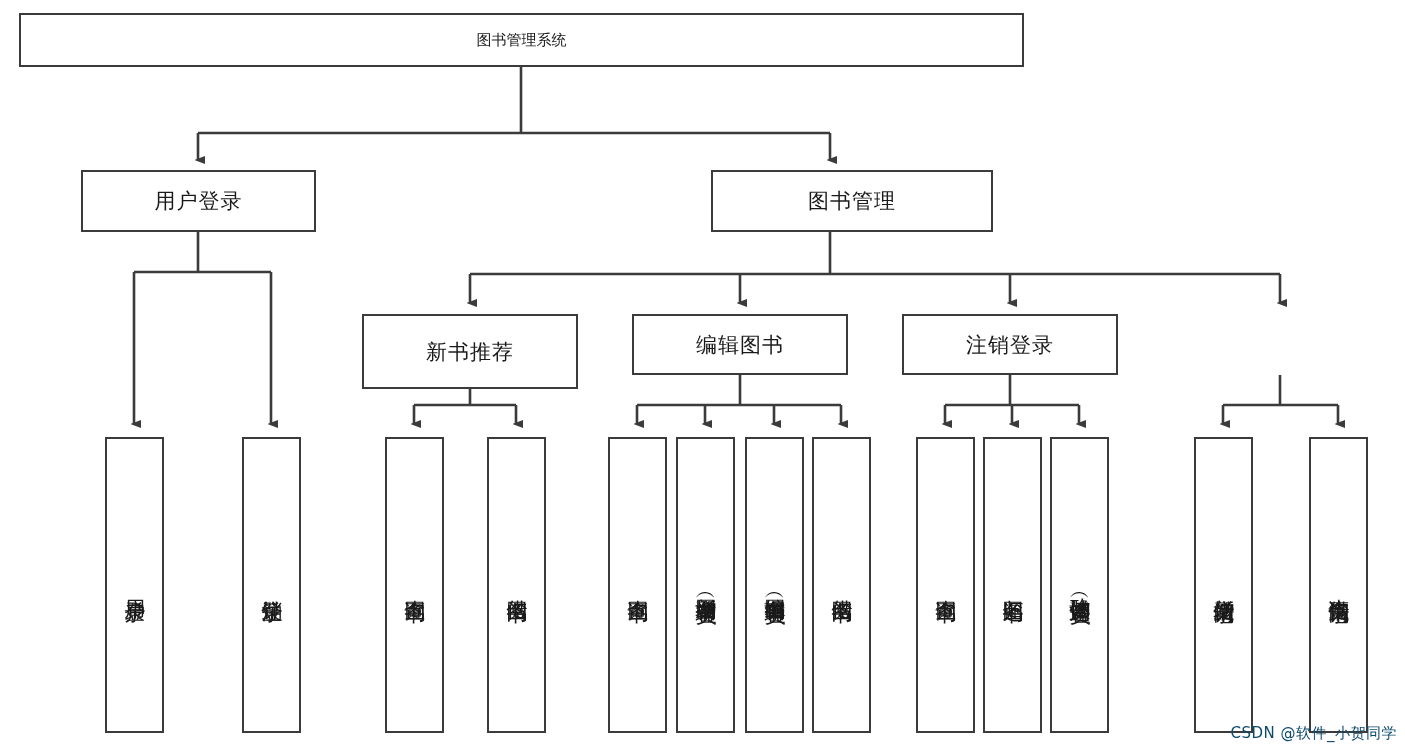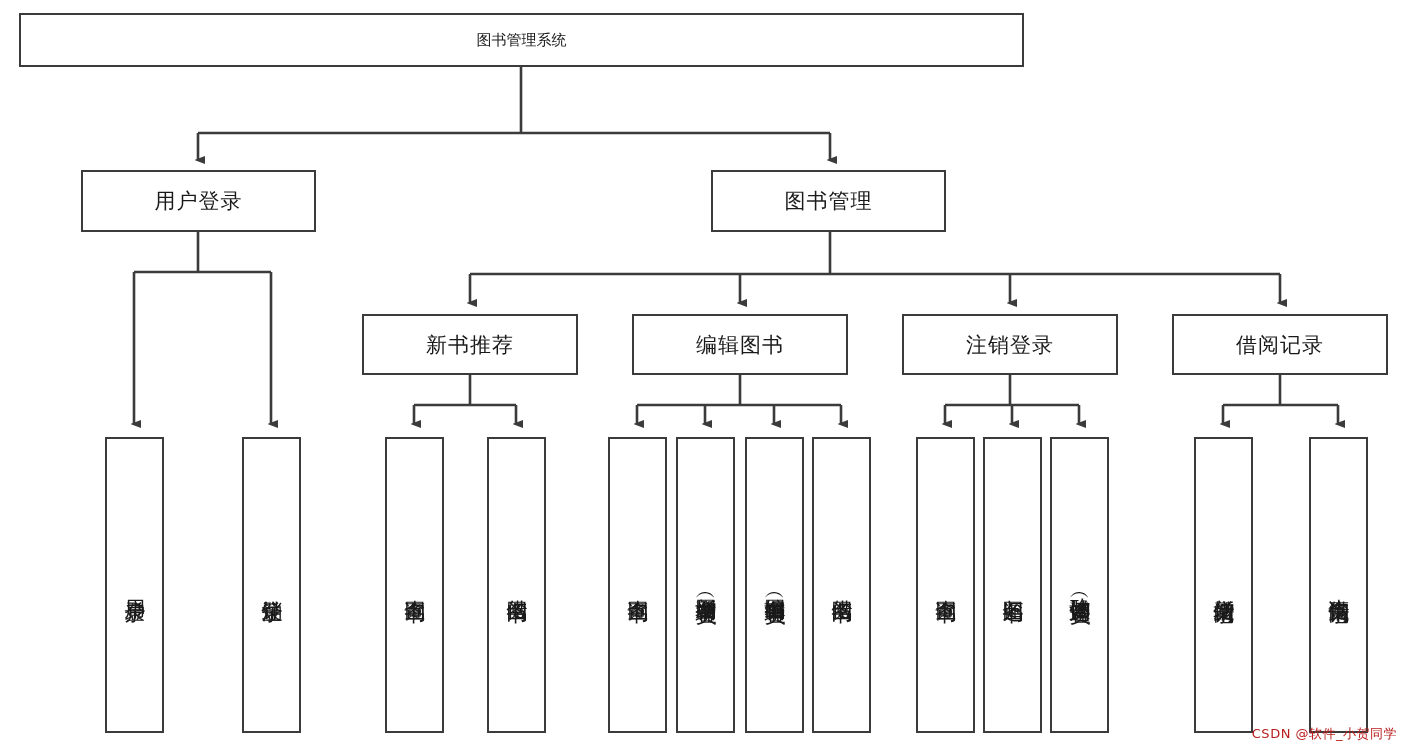--- a/index.html
+++ b/index.html
@@ -12,22 +12,22 @@
         border:2.5px solid #3b3b3b;display:flex;align-items:center;
         justify-content:center;color:#1a1a1a;}
   .node.h{font-size:21px;letter-spacing:1px;}
   .node.root{font-size:15px;}
   .leaf{position:absolute;box-sizing:border-box;background:#ffffff;
         border:2.5px solid #3b3b3b;display:flex;align-items:center;
         justify-content:center;}
   .leaf .vtext{writing-mode:vertical-rl;text-orientation:upright;
         font-size:21px;line-height:1.18;color:#1a1a1a;letter-spacing:1px;
         white-space:nowrap;}
-  .watermark{position:absolute;right:8px;bottom:4px;color:#b91c1c;
-        font-size:13px;letter-spacing:.5px;white-space:nowrap;}
+  .watermark{position:absolute;right:8px;bottom:4px;color:#0c4a6e;
+        font-size:15px;letter-spacing:.5px;white-space:nowrap;}
 </style>
 </head>
 <body>
 
 <div id="stage">
 
   <svg class="lines" viewBox="0 0 1405 747" xmlns="http://www.w3.org/2000/svg">
     <defs>
       <marker id="ar" markerWidth="10" markerHeight="10" refX="4" refY="7" orient="auto" markerUnits="userSpaceOnUse">
         <path d="M0,0 L8,0 L4,11 Z" fill="#3b3b3b"></path>
@@ -77,35 +77,32 @@
     </g>
   </svg>
 
   <div class="node root" style="left:19px;top:13px;width:1005px;height:54px;">
     <span>图书管理系统</span>
   </div>
 
   <div class="node h" style="left:81px;top:170px;width:235px;height:62px;">
     <span>用户登录</span>
   </div>
-  <div class="node h" style="left:711px;top:170px;width:235px;height:62px;">
+  <div class="node h" style="left:711px;top:170px;width:282px;height:62px;">
     <span>图书管理</span>
   </div>
 
-  <div class="node h" style="left:362px;top:314px;width:216px;height:61px;">
+  <div class="node h" style="left:362px;top:314px;width:216px;height:75px;">
     <span>新书推荐</span>
   </div>
   <div class="node h" style="left:632px;top:314px;width:216px;height:61px;">
     <span>编辑图书</span>
   </div>
   <div class="node h" style="left:902px;top:314px;width:216px;height:61px;">
     <span>注销登录</span>
-  </div>
-  <div class="node h" style="left:1172px;top:314px;width:216px;height:61px;">
-    <span>借阅记录</span>
   </div>
 
   <div class="leaf" style="left:105px;top:437px;width:59px;height:296px;">
     <span class="vtext">用户登录</span>
   </div>
   <div class="leaf" style="left:242px;top:437px;width:59px;height:296px;">
     <span class="vtext">注销登录</span>
   </div>
 
   <div class="leaf" style="left:385px;top:437px;width:59px;height:296px;">

